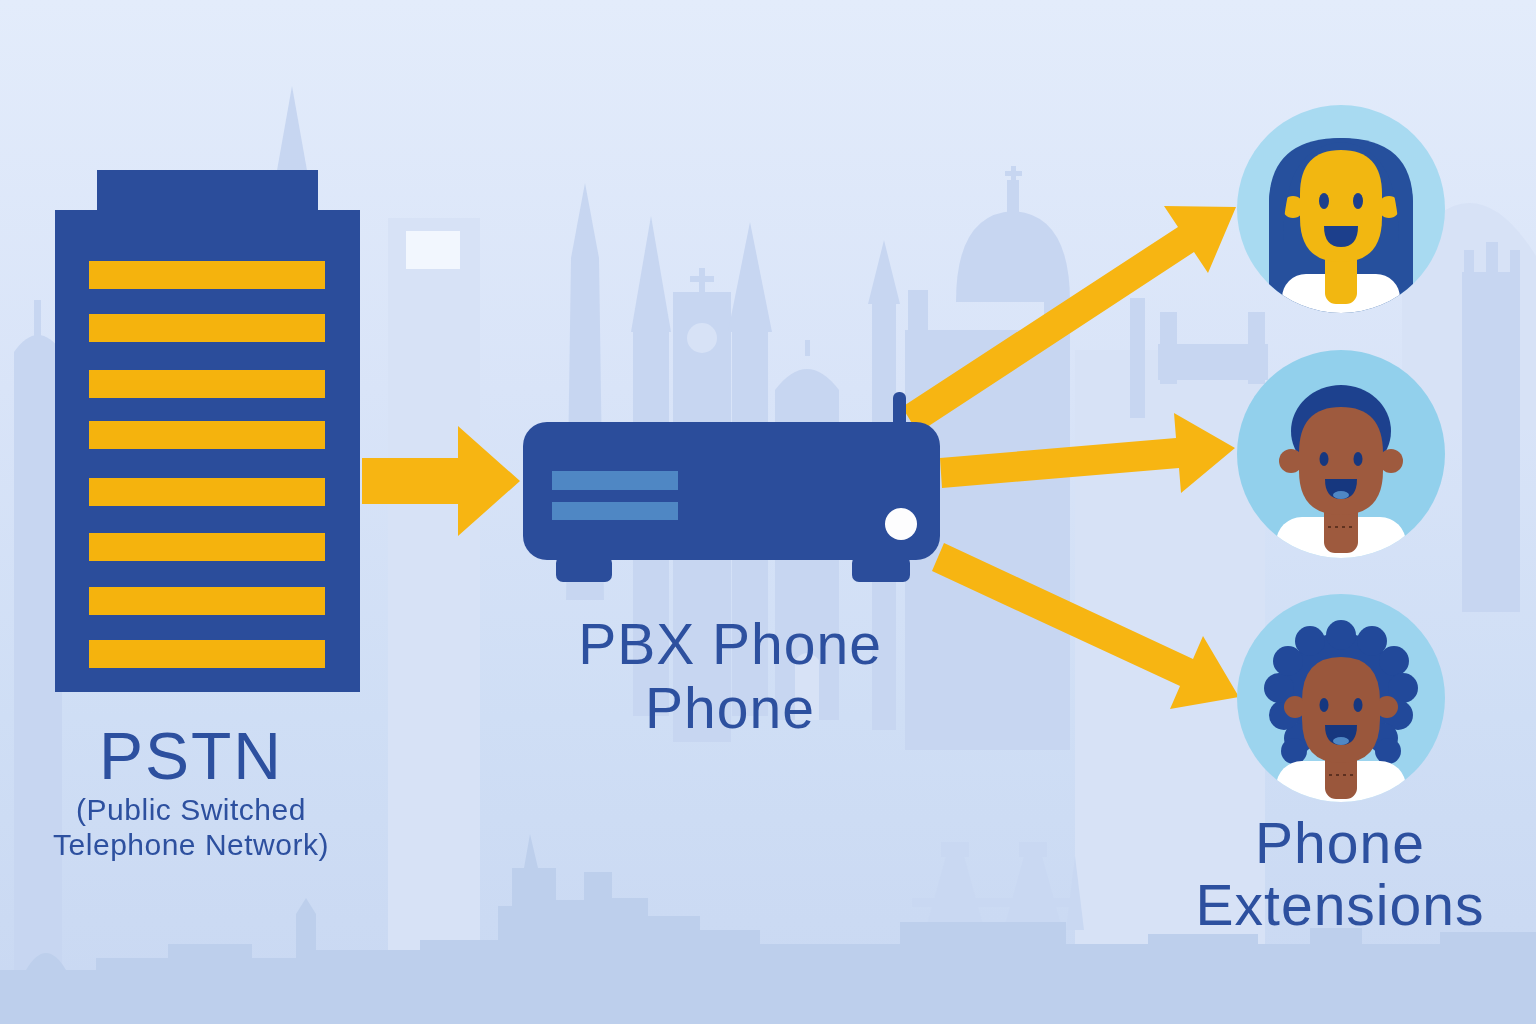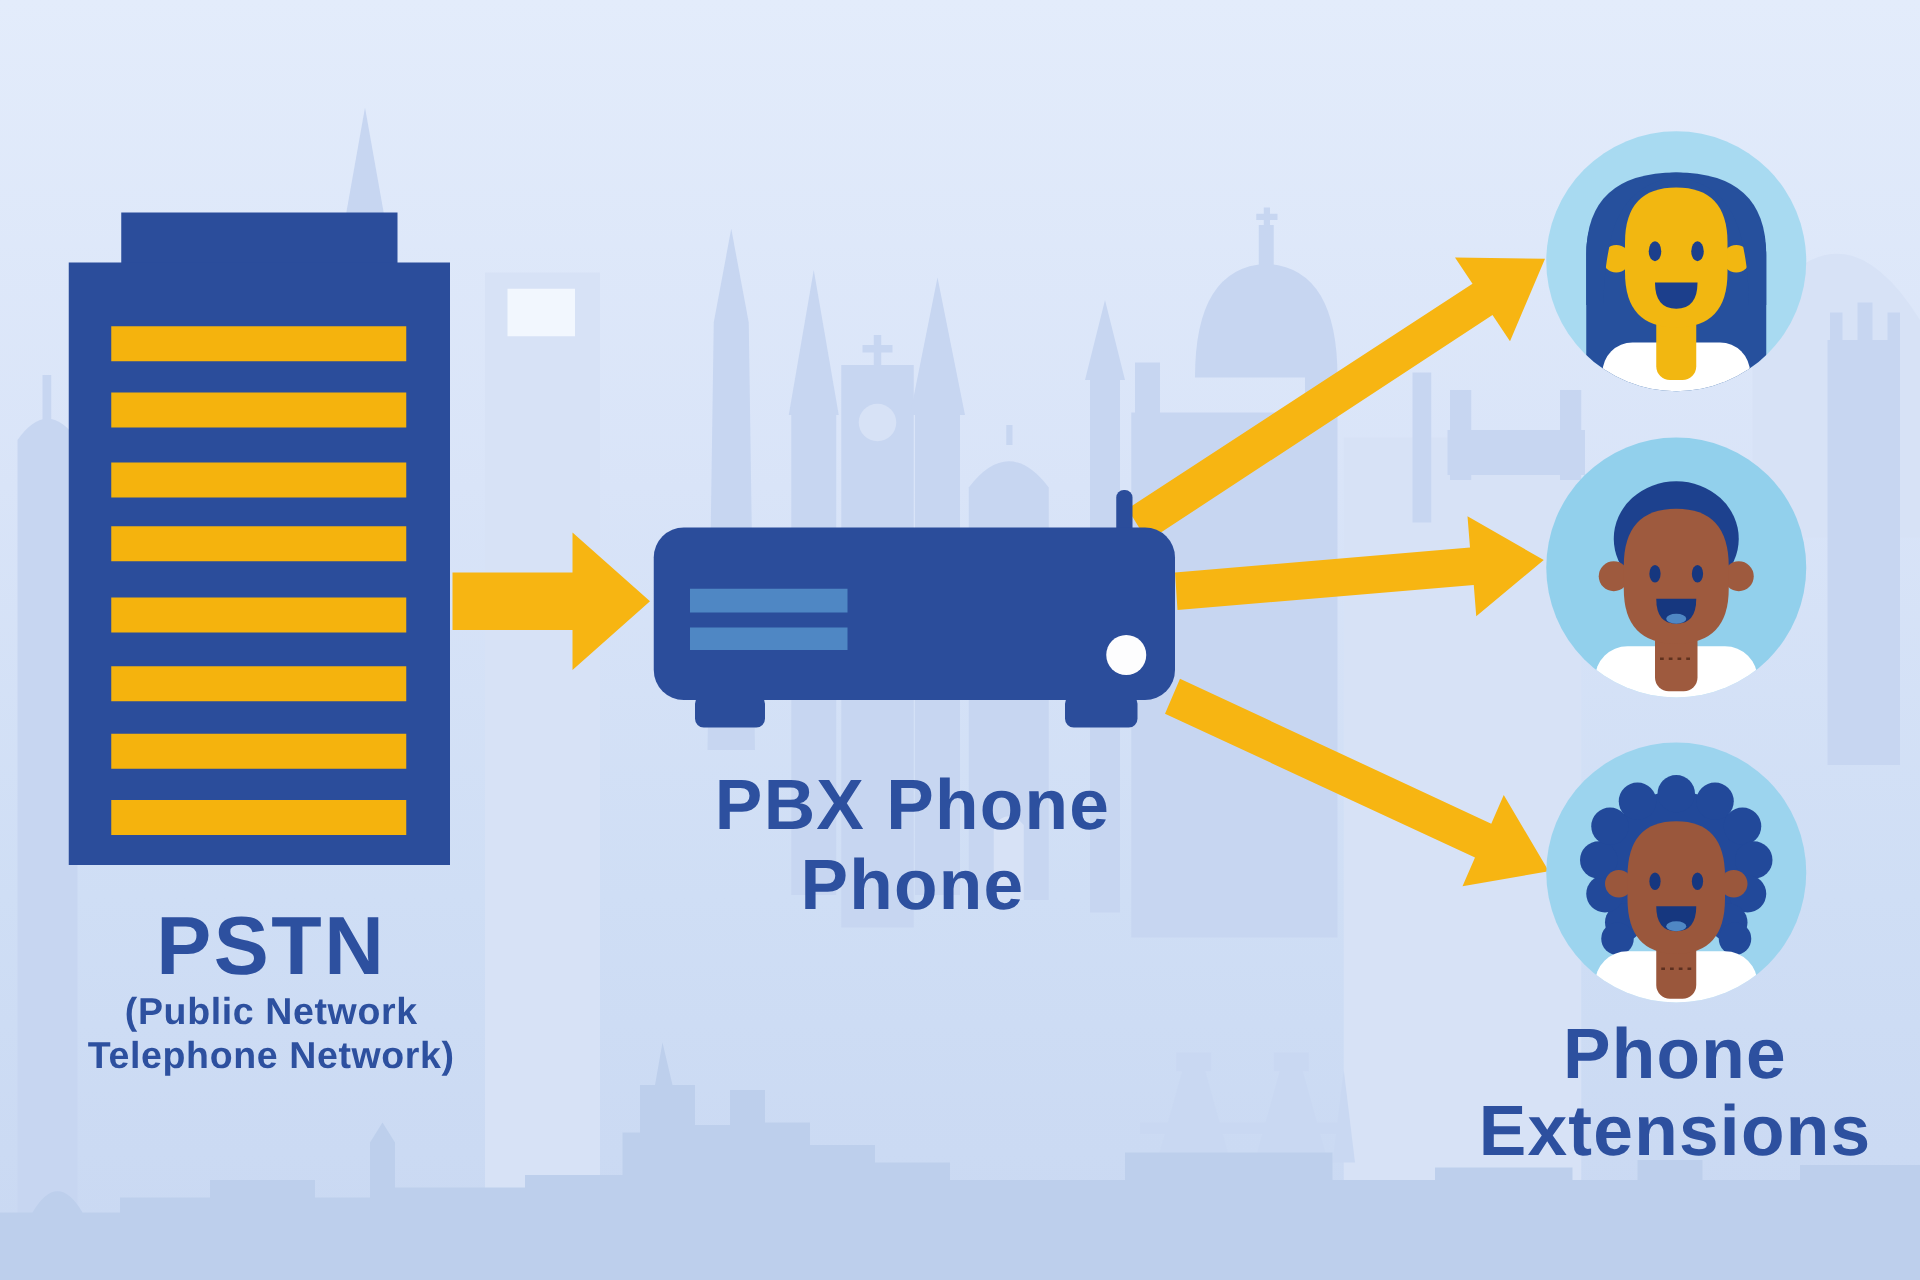--- a/index.html
+++ b/index.html
@@ -9,22 +9,22 @@
     font-family:"Liberation Sans",sans-serif;
   }
   .canvas svg{position:absolute;display:block;}
   .layer-full{left:0;top:0;width:1536px;height:1024px;}
   #building-svg{left:40px;top:160px;width:340px;height:550px;}
   #device-svg{left:490px;top:380px;width:470px;height:210px;}
   .avatar{width:210px;height:210px;left:1236px;}
   #avatar-1{top:104px;}
   #avatar-2{top:349px;}
   #avatar-3{top:593px;}
-  .label{position:absolute;text-align:center;color:#2d509f;font-weight:bold;}
-  .pstn-label{left:27px;top:720px;width:380px;}
+  .label{position:absolute;text-align:center;color:#2d509f;font-weight:normal;}
+  .pstn-label{left:1px;top:720px;width:380px;}
   .pstn-title{font-size:66px;line-height:72px;letter-spacing:2px;}
   .pstn-sub{font-size:30px;line-height:35px;letter-spacing:0.5px;}
   .pbx-label{left:530px;top:612px;width:400px;font-size:57px;line-height:64px;letter-spacing:1px;}
   .ext-label{left:1140px;top:812px;width:400px;font-size:57px;line-height:62px;letter-spacing:1px;}
 </style>
 </head>
 <body>
 
 <div class="canvas">
 
@@ -208,21 +208,21 @@
         <ellipse cx="88" cy="112" rx="4.5" ry="7"></ellipse>
           <ellipse cx="122" cy="112" rx="4.5" ry="7"></ellipse>
       </g>
       <path d="M89,132 L121,132 Q121,152 105,152 Q89,152 89,132 Z" fill="#16377f"></path>
       <ellipse cx="105" cy="148" rx="8" ry="4" fill="#4f87c4"></ellipse>
     </g>
   </svg>
 
   <div class="label pstn-label">
     <div class="pstn-title">PSTN</div>
-    <div class="pstn-sub">(Public Network</div>
+    <div class="pstn-sub">(Public Switched</div>
     <div class="pstn-sub">Telephone Network)</div>
   </div>
 
   <div class="label pbx-label">
     <div>PBX Phone</div>
     <div>Phone</div>
   </div>
 
   <div class="label ext-label">
     <div>Phone</div>

